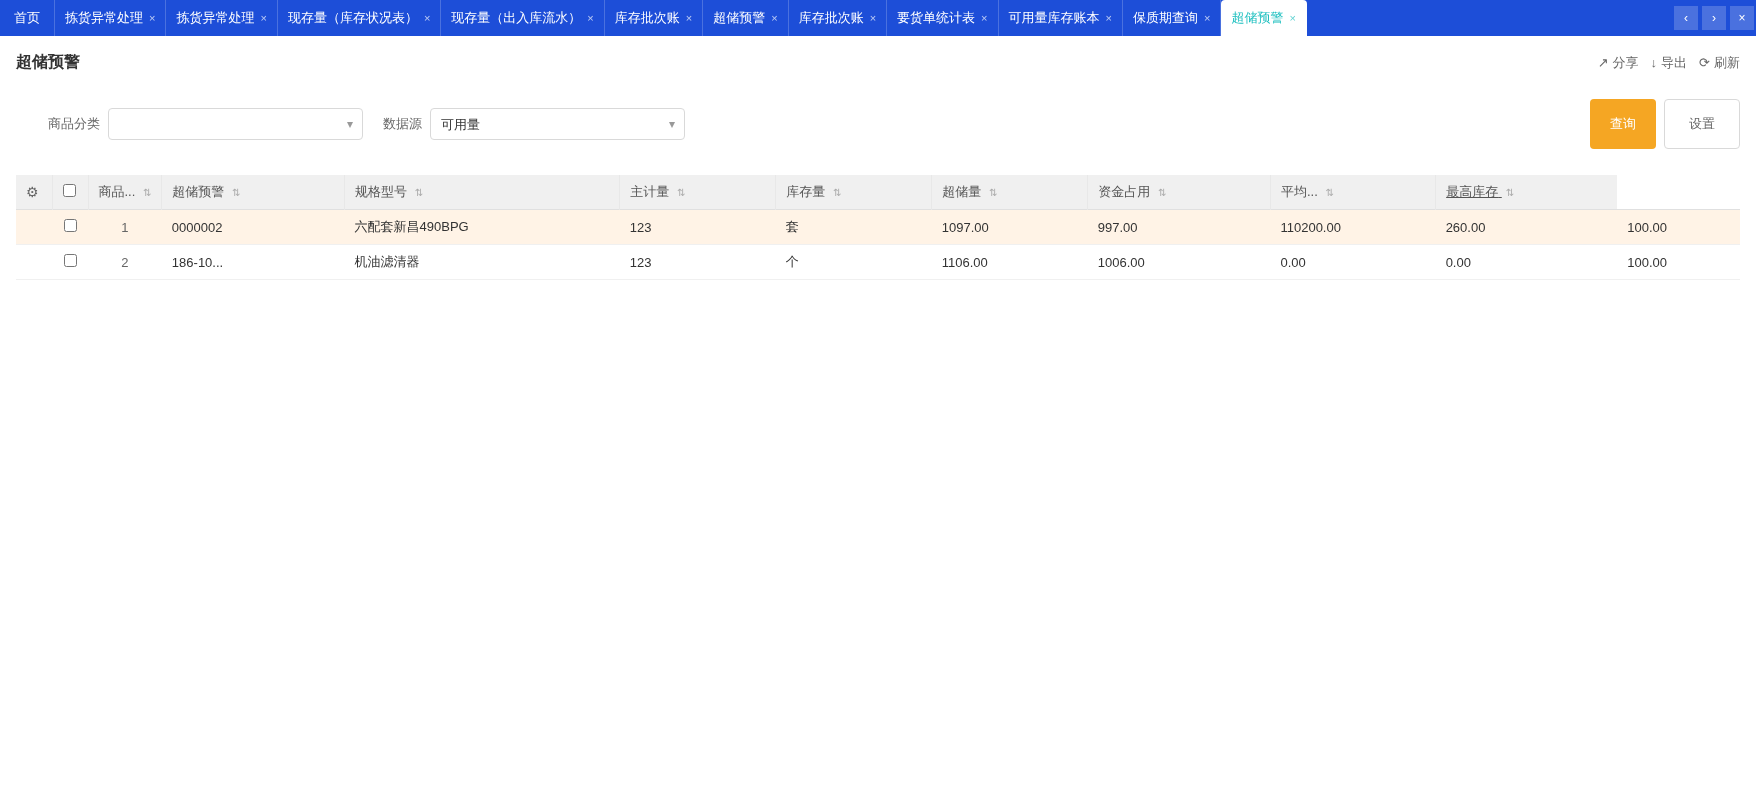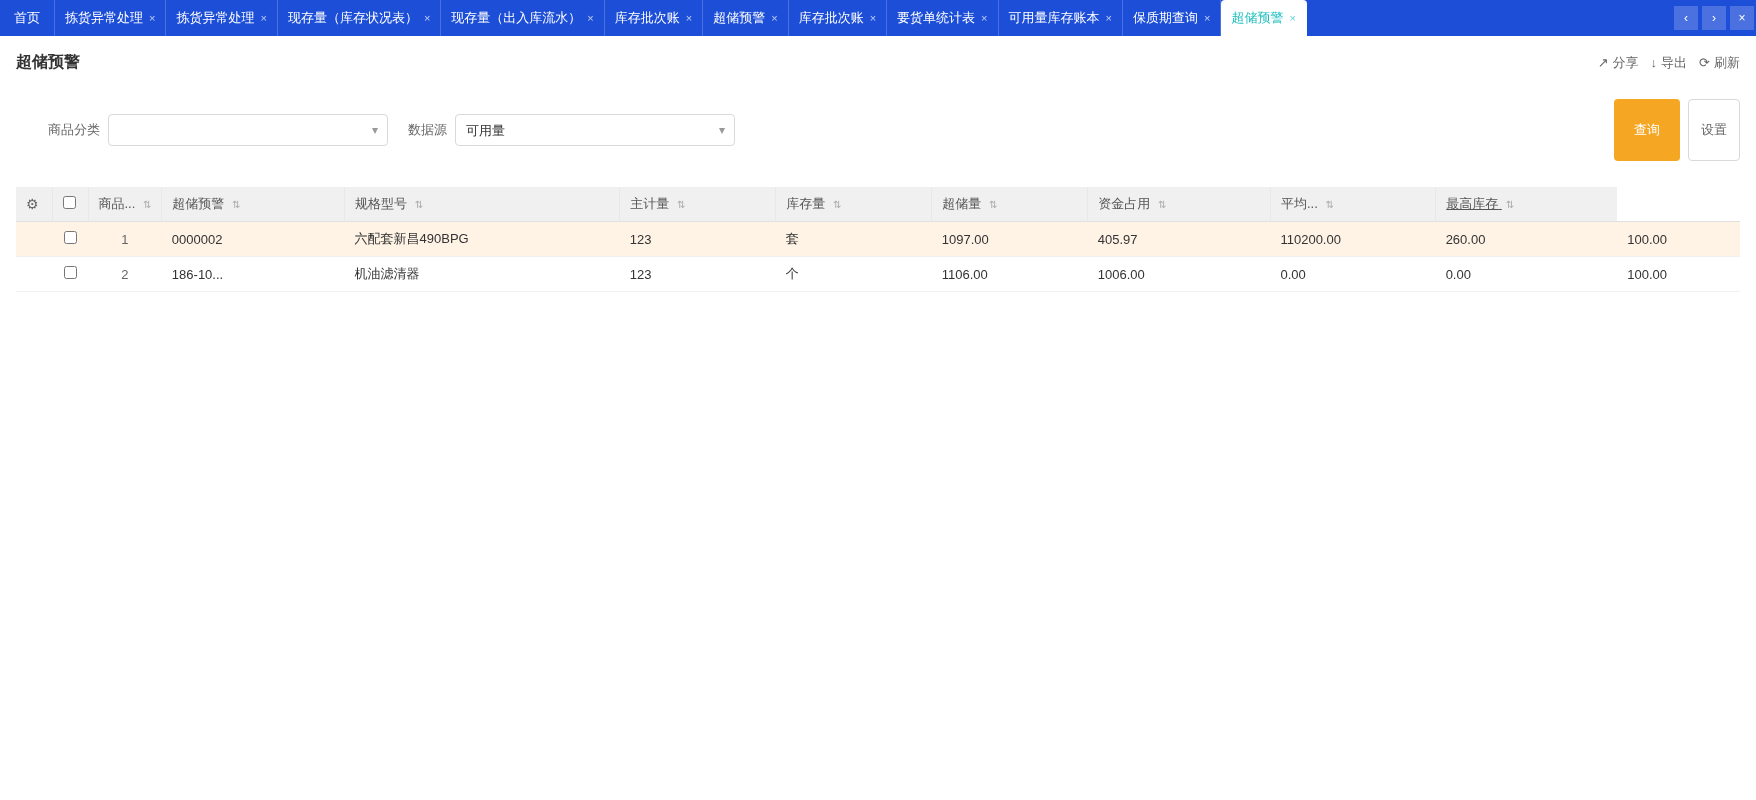--- a/index.html
+++ b/index.html
@@ -105,21 +105,21 @@
       display: flex;
       align-items: center;
       gap: 8px;
     }
     .filter-label {
       color: #666;
       font-size: 13px;
       white-space: nowrap;
     }
     .filter-select {
-      width: 280px;
+      width: 255px;
       height: 32px;
       border: 1px solid #d9d9d9;
       border-radius: 4px;
       padding: 0 30px 0 10px;
       font-size: 13px;
       appearance: none;
       background: #fff;
       cursor: pointer;
       color: #333;
       position: relative;
@@ -141,30 +141,30 @@
     .filter-right {
       margin-left: auto;
       display: flex;
       gap: 8px;
     }
     .btn-query {
       background: #f5a623;
       color: #fff;
       border: none;
       border-radius: 4px;
-      padding: 22px 20px;
+      padding: 16px 20px;
       font-size: 13px;
       cursor: pointer;
     }
     .btn-settings {
       background: #fff;
       color: #666;
       border: 1px solid #d9d9d9;
       border-radius: 4px;
-      padding: 6px 12px;
+      padding: 6px 24px;
       font-size: 13px;
       cursor: pointer;
       text-align: right;
     }
 
     
     .data-table {
       width: 100%;
       border-collapse: collapse;
       font-size: 13px;
@@ -373,21 +373,21 @@
       <td class="gear-col"></td>
       <td class="checkbox-col">
         <input type="checkbox" style="">
       </td>
       <td class="row-num">1</td>
       <td>0000002</td>
       <td>六配套新昌490BPG</td>
       <td>123</td>
       <td>套</td>
       <td>1097.00</td>
-      <td>405.97</td>
+      <td>997.00</td>
       <td>110200.00</td>
       <td>260.00</td>
       <td>100.00</td>
     </tr>
         <tr>
       <td class="gear-col"></td>
       <td class="checkbox-col">
         <input type="checkbox" style="">
       </td>
       <td class="row-num">2</td>

